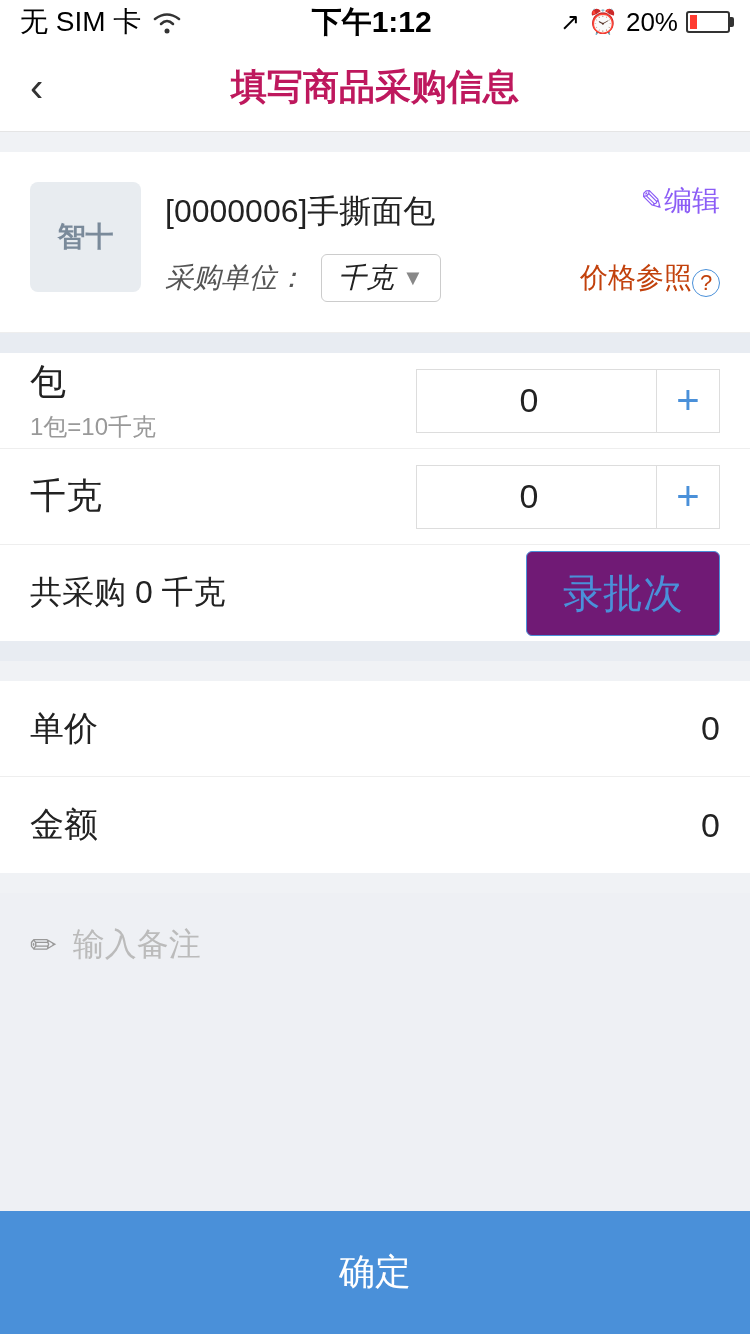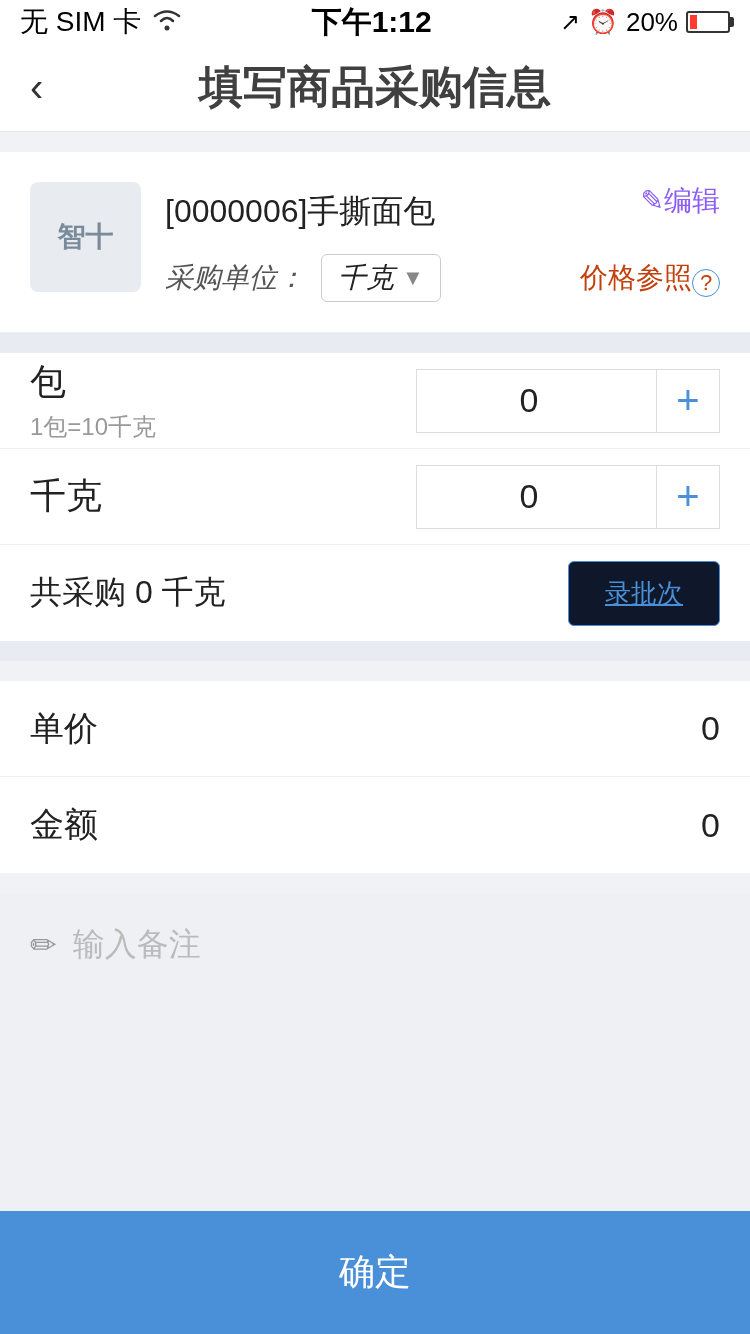--- a/index.html
+++ b/index.html
@@ -17,21 +17,21 @@
       width: 750px;
       height: 44px;
       background: #fff;
       display: flex;
       align-items: center;
       justify-content: space-between;
       padding: 0 20px;
       font-size: 28px;
       font-weight: 500;
     }
-    .status-left { display: flex; align-items: center; gap: 10px; }
+    .status-left { display: flex; align-items: flex-end; gap: 10px; }
     .status-center { font-size: 30px; font-weight: 600; }
     .status-right { display: flex; align-items: center; gap: 8px; font-size: 26px; }
     .battery-icon {
       display: inline-flex; align-items: center;
       border: 2px solid #333; border-radius: 3px;
       width: 44px; height: 22px; padding: 2px; position: relative;
     }
     .battery-fill {
       background: #ff3b30; height: 100%; width: 20%;
     }
@@ -53,23 +53,23 @@
       border-bottom: 1px solid #e5e5e5;
     }
     .header-back {
       position: absolute;
       left: 30px;
       font-size: 40px;
       color: #333;
       cursor: pointer;
     }
     .header-title {
-      font-size: 44px;
+      font-size: 36px;
       font-weight: 600;
-      color: #404040;
+      color: #be185d;
     }
 
     
     .product-card {
       background: #fff;
       padding: 30px;
       display: flex;
       align-items: flex-start;
       gap: 24px;
       margin-top: 20px;
@@ -216,27 +216,26 @@
       justify-content: space-between;
       padding: 0 30px;
       height: 96px;
     }
     .summary-text {
       font-size: 32px;
       color: #222;
     }
     .record-btn {
       border: 1px solid #4a90d9;
-      background: #0f172a;
+      background: #701a75;
       color: #4a90d9;
-      font-size: 26px;
+      font-size: 40px;
       padding: 14px 36px;
       border-radius: 6px;
       cursor: pointer;
-      text-decoration: underline;
     }
 
     
     .info-section {
       background: #fff;
       margin-top: 20px;
     }
     .info-row {
       display: flex;
       align-items: center;

